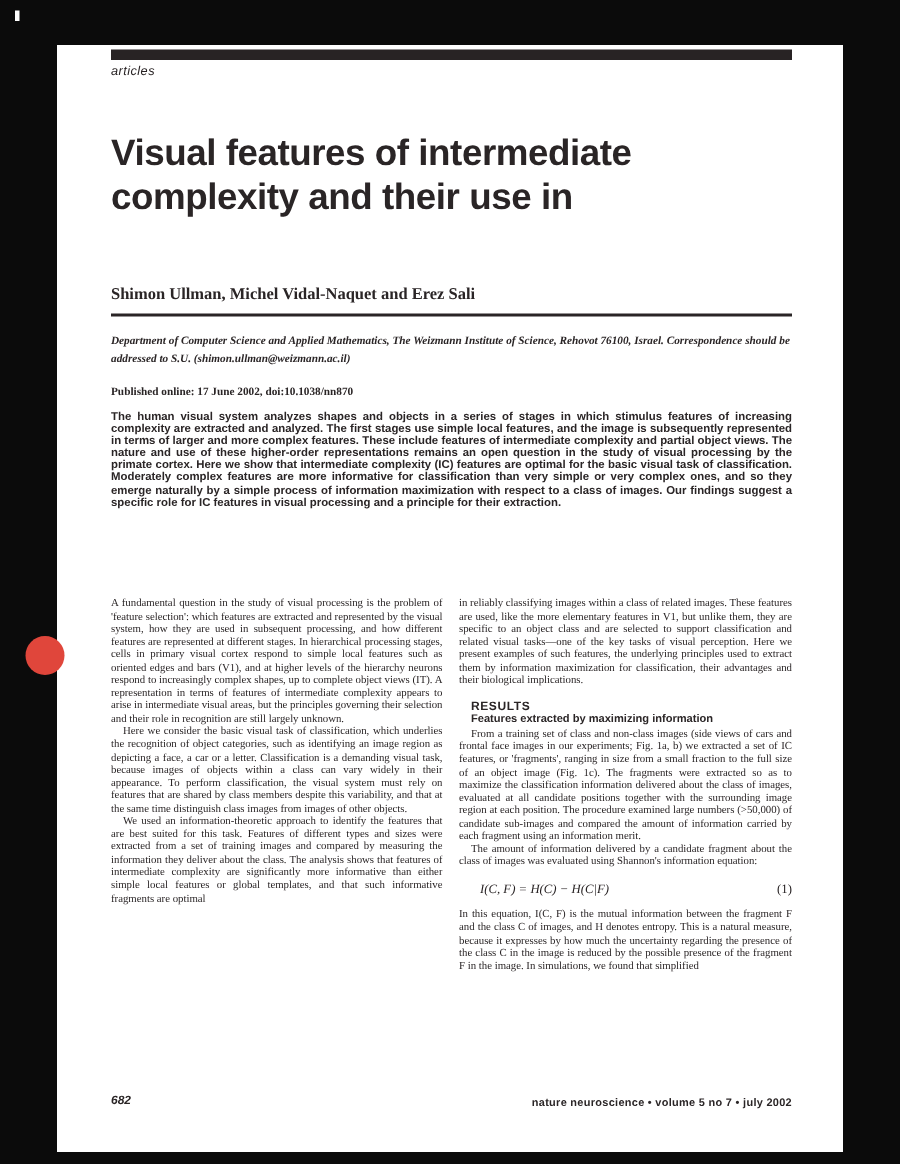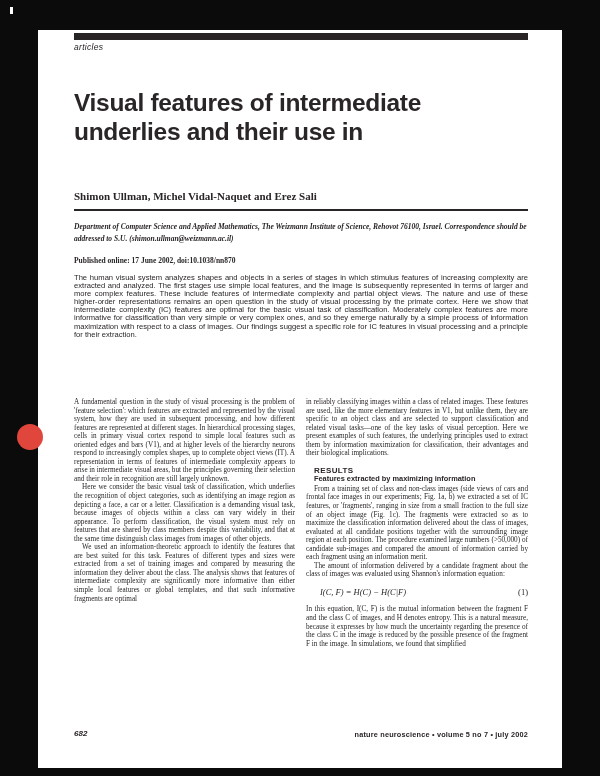--- a/index.html
+++ b/index.html
@@ -34,21 +34,21 @@
     position:absolute; left:36px; top:191px; width:454px;
     font-family:"Liberation Serif", serif; font-style:italic; font-weight:600;
     font-size:7.5px; line-height:11.5px; color:#2a2526;
   }
   .published {
     position:absolute; left:36px; top:226px; width:454px;
     font-family:"Liberation Serif", serif; font-weight:bold; font-size:7.5px; color:#2a2526;
   }
   .abstract {
     position:absolute; left:36px; top:244px; width:454px;
-    font-family:"Liberation Sans", sans-serif; font-weight:normal;
+    font-family:"Liberation Sans", sans-serif; font-weight:bold;
     font-size:7.6px; line-height:8.1px; text-align:justify; color:#2a2526;
   }
   .col {
     position:absolute; top:368px; width:221px; height:336px; overflow:hidden;
     font-family:"Liberation Serif", serif; font-size:7.2px; line-height:8.55px;
     text-align:justify; color:#241f20;
   }
   .col-1 { left:36px; }
   .col-2 { left:268px; width:222px; }
   .col p + p { text-indent:8px; }
@@ -85,21 +85,21 @@
 <div class="canvas">
   <div class="speck"></div>
 
   <div class="page">
 
     <div class="articles-bar"></div>
     <div class="articles-label">articles</div>
 
     <div class="title">
       <div>Visual features of intermediate</div>
-      <div>underlies and their use in</div>
+      <div>complexity and their use in</div>
     </div>
 
     <div class="authors">Shimon Ullman, Michel Vidal-Naquet and Erez Sali</div>
     <div class="rule"></div>
 
     <div class="affiliation">Department of Computer Science and Applied Mathematics, The Weizmann Institute of Science, Rehovot 76100, Israel. Correspondence should be addressed to S.U. (shimon.ullman@weizmann.ac.il)</div>
     <div class="published">Published online: 17 June 2002, doi:10.1038/nn870</div>
 
     <div class="abstract">The human visual system analyzes shapes and objects in a series of stages in which stimulus features of increasing complexity are extracted and analyzed. The first stages use simple local features, and the image is subsequently represented in terms of larger and more complex features. These include features of intermediate complexity and partial object views. The nature and use of these higher-order representations remains an open question in the study of visual processing by the primate cortex. Here we show that intermediate complexity (IC) features are optimal for the basic visual task of classification. Moderately complex features are more informative for classification than very simple or very complex ones, and so they emerge naturally by a simple process of information maximization with respect to a class of images. Our findings suggest a specific role for IC features in visual processing and a principle for their extraction.</div>
 

